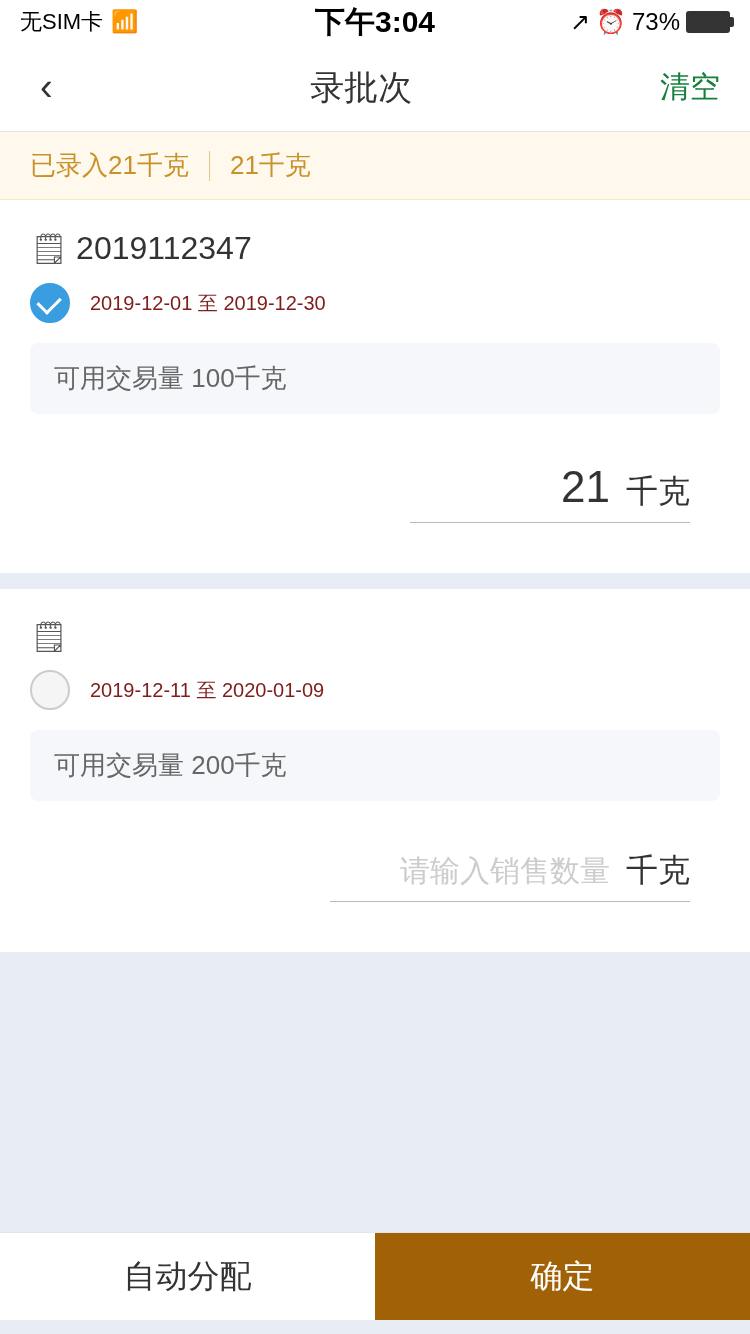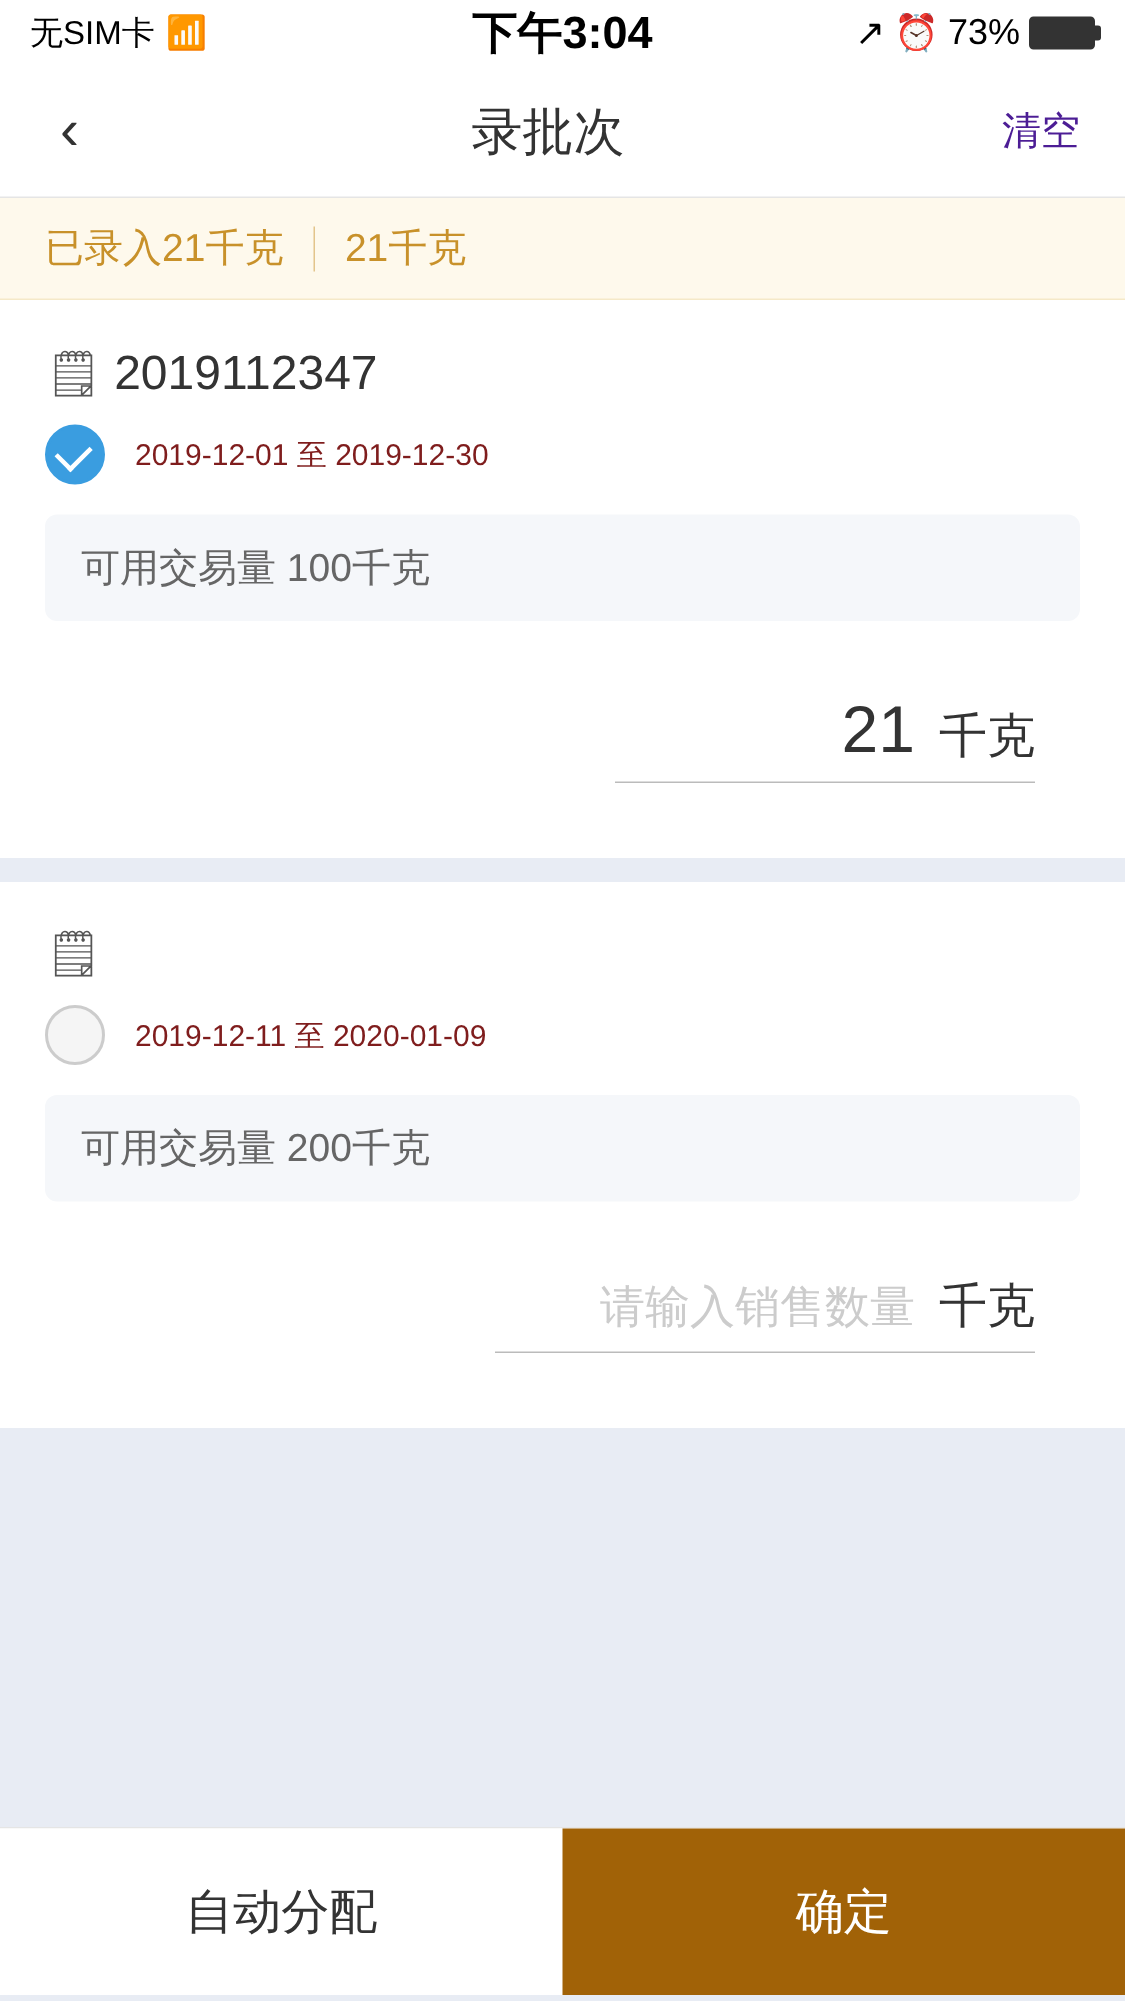--- a/index.html
+++ b/index.html
@@ -82,22 +82,22 @@
       color: #333;
       cursor: pointer;
       padding: 10px;
     }
     .nav-title {
       font-size: 34px;
       font-weight: 500;
       color: #333;
     }
     .nav-clear {
-      font-size: 26px;
-      color: #4c1d95;
+      font-size: 30px;
+      color: #15803d;
       cursor: pointer;
     }
 
     
     .info-banner {
       width: 750px;
       height: 68px;
       background: #fef9ec;
       display: flex;
       align-items: center;
@@ -196,24 +196,24 @@
     
     .gray-area {
       background: #e8ecf4;
       flex: 1;
       min-height: 400px;
     }
 
     
     .bottom-bar {
       position: fixed;
-      bottom: 4px;
+      bottom: 14px;
       left: 0;
       width: 750px;
-      height: 112px;
+      height: 88px;
       display: flex;
       background: #fff;
       border-top: 1px solid #e5e5e5;
     }
     .btn-auto {
       flex: 1;
       display: flex;
       align-items: center;
       justify-content: center;
       font-size: 32px;

